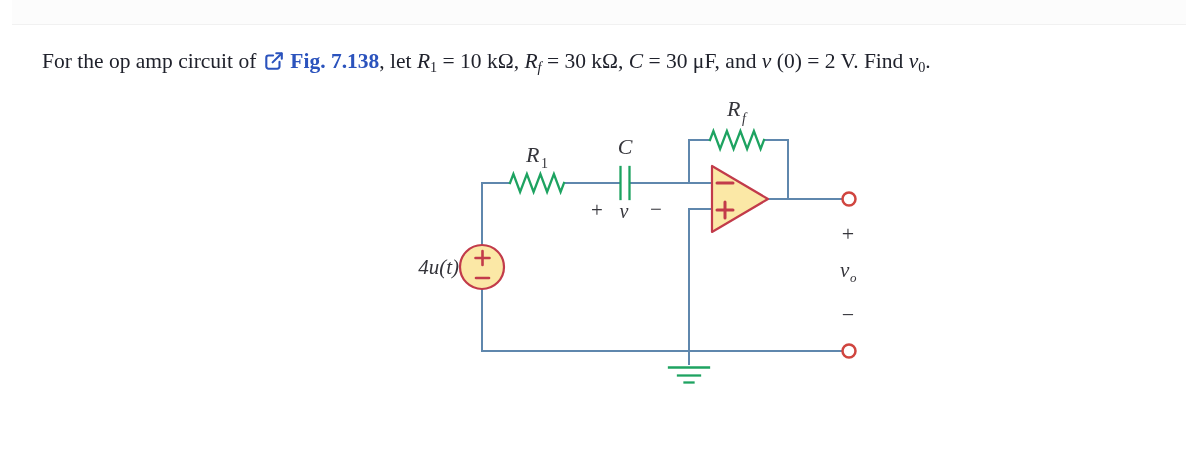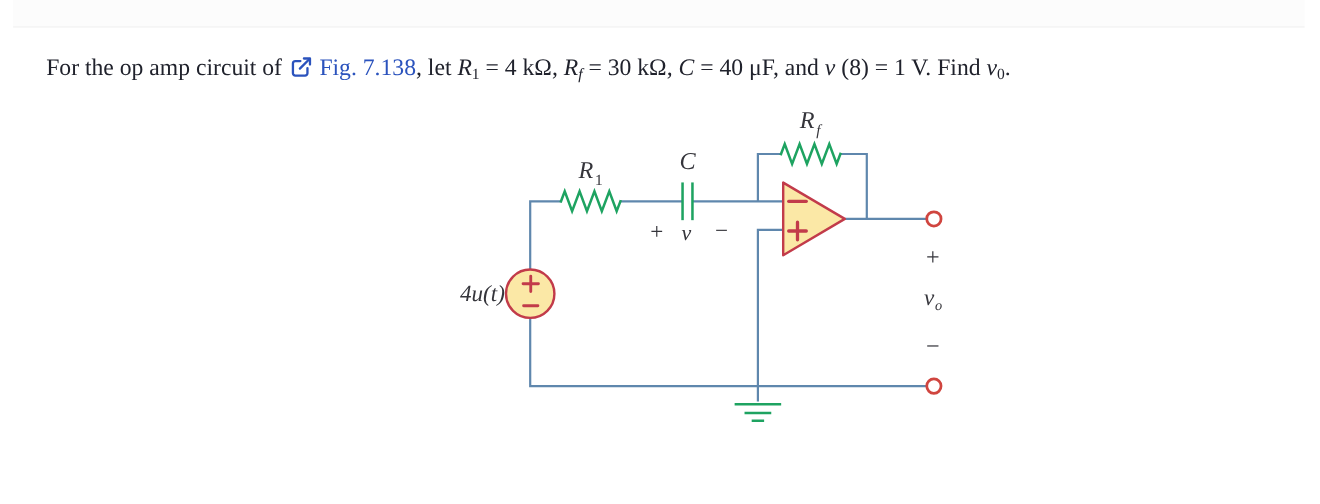--- a/index.html
+++ b/index.html
@@ -10,21 +10,21 @@
   body{background:#fff;font-family:"Liberation Serif",serif;}
   .canvas{position:relative;width:1200px;height:458px;background:#fff;overflow:hidden;}
   .topline{position:absolute;left:12px;right:14px;top:0;height:25px;background:#fcfcfc;border-bottom:1px solid #f1f1f1;}
   .problem-line{
     position:absolute;left:42px;top:46px;white-space:nowrap;
     font-size:21.5px;color:var(--ink);line-height:30px;
   }
   .problem-line i{font-style:italic;}
   .problem-line sub{font-size:0.66em;vertical-align:-0.3em;line-height:0;font-style:normal;}
   .problem-line sub.it{font-style:italic;}
-  .figlink{color:var(--link);font-weight:normal;text-decoration:none;cursor:pointer;}
+  .figlink{color:var(--link);font-weight:bold;text-decoration:none;cursor:pointer;}
   .ext-icon{vertical-align:-4px;margin:0 5px 0 7px;}
   .circuit-svg{position:absolute;left:0;top:0;}
   .wire{stroke:var(--wire);stroke-width:2;fill:none;}
   .comp{stroke:var(--component);stroke-width:2.3;fill:none;stroke-linecap:square;}
   .redstroke{stroke:var(--red);stroke-width:2.2;stroke-linejoin:round;fill:none;}
   .cream{fill:var(--fill);}
   .term{stroke:var(--terminal);stroke-width:2.5;fill:#fff;}
   .sign{stroke:var(--red);stroke-width:3;stroke-linecap:round;fill:none;}
   .sign-sm{stroke:var(--red);stroke-width:2.6;stroke-linecap:round;fill:none;}
   .lbl{font-family:"Liberation Serif",serif;fill:var(--label);}
@@ -35,21 +35,21 @@
 
 <div class="canvas">
 
   <div class="topline"></div>
 
   <div class="problem-line">
     <span>For the op amp circuit of</span><span class="figlink"><svg class="ext-icon" width="22" height="22" viewBox="0 0 24 24" stroke="#2b53bd" stroke-width="2.3" fill="none" stroke-linecap="round" stroke-linejoin="round">
           <path d="M18 13v5a2.4 2.4 0 0 1-2.4 2.4H6A2.4 2.4 0 0 1 3.6 18V8.4A2.4 2.4 0 0 1 6 6h5"></path>
           <polyline points="14.5 3.5 20.5 3.5 20.5 9.5"></polyline>
           <line x1="10.5" y1="13.5" x2="20" y2="4"></line>
-        </svg><span>Fig. 7.138</span></span><span>, let </span><i>R</i><sub>1</sub><span> = 4 kΩ, </span><i>R</i><sub class="it">f</sub><span> = 30 kΩ, </span><i>C</i><span> = 40 μF, and </span><i>v</i><span> (8) = 1 V. Find </span><i>v</i><sub>0</sub><span>.</span>
+        </svg><span>Fig. 7.138</span></span><span>, let </span><i>R</i><sub>1</sub><span> = 10 kΩ, </span><i>R</i><sub class="it">f</sub><span> = 30 kΩ, </span><i>C</i><span> = 30 μF, and </span><i>v</i><span> (0) = 2 V. Find </span><i>v</i><sub>0</sub><span>.</span>
   </div>
 
   <svg class="circuit-svg" width="1200" height="458" viewBox="0 0 1200 458">
 
     <g>
       <path class="wire" d="M482,245 L482,183 L510,183"></path>
       <path class="wire" d="M564,183 L620,183"></path>
       <path class="wire" d="M630,183 L712,183"></path>
       <path class="wire" d="M689,183 L689,140 L710,140"></path>
       <path class="wire" d="M764,140 L788,140 L788,199"></path>

